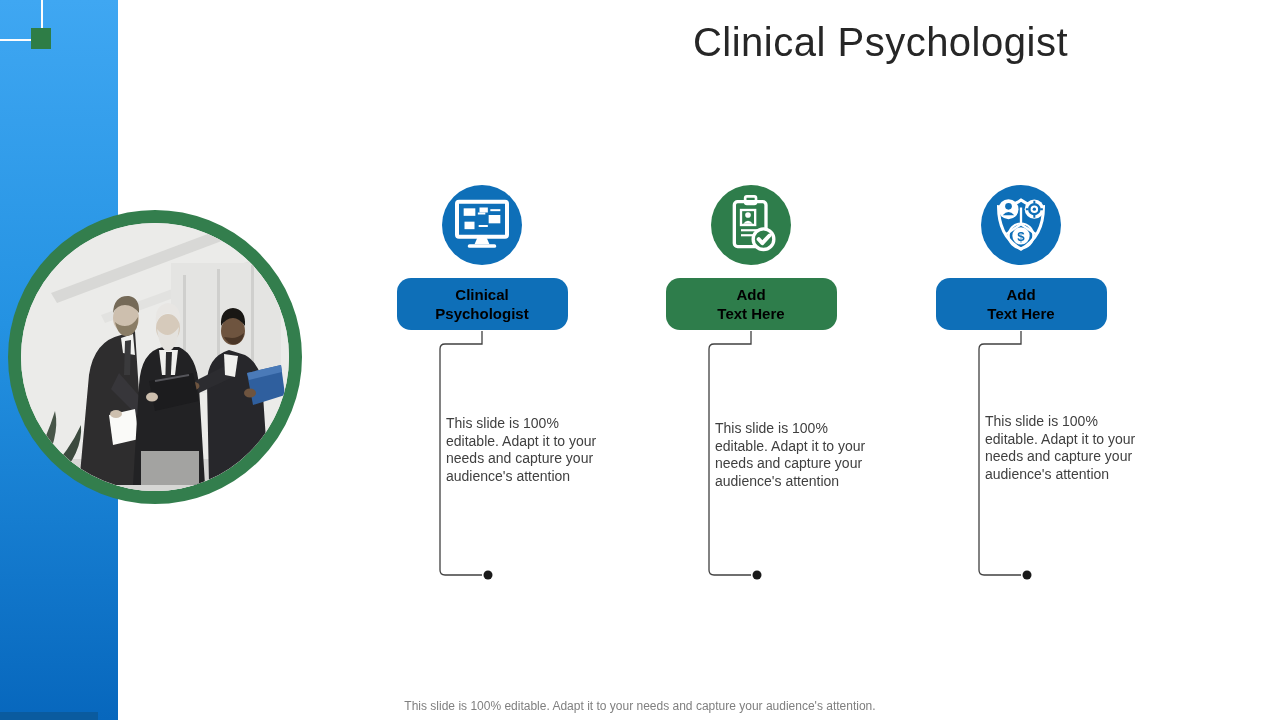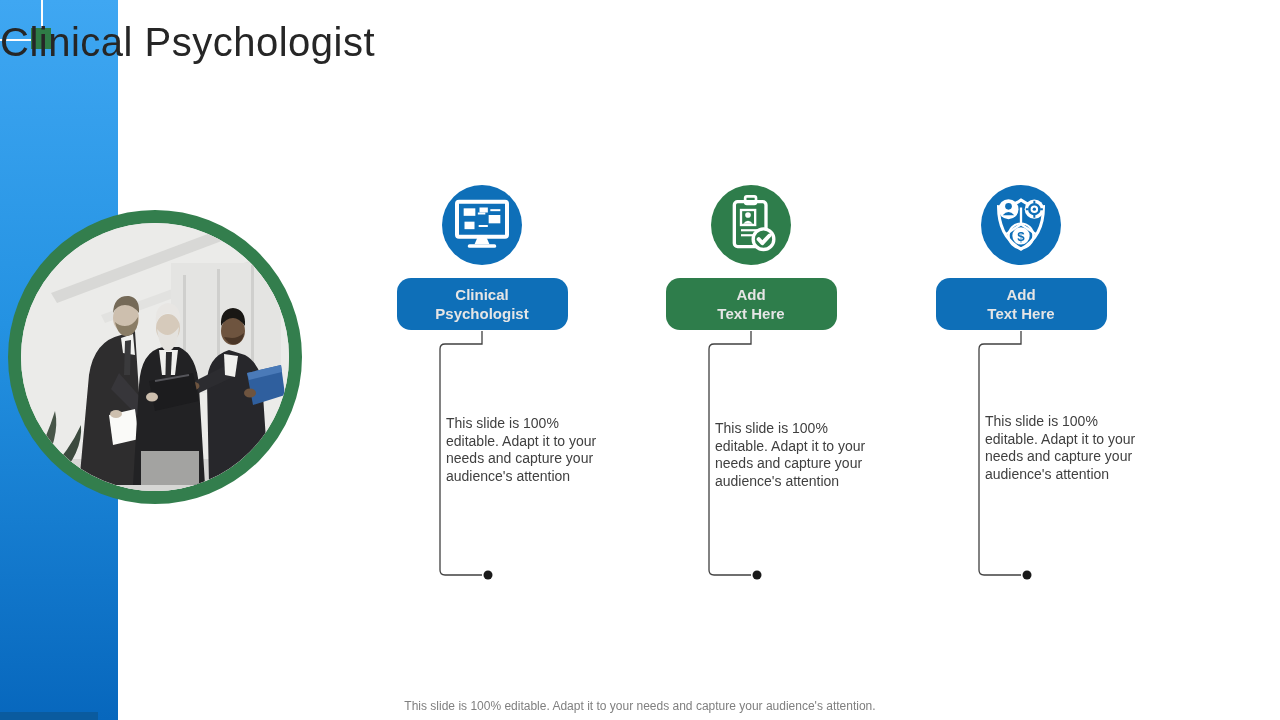--- a/index.html
+++ b/index.html
@@ -20,38 +20,38 @@
   .green-square{position:absolute;left:31px;top:28px;width:20px;height:21px;background:#2e7d46;}
   
   .photo-circle{
     position:absolute;left:8px;top:210px;width:268px;height:268px;
     border:13px solid #337e4d;border-radius:50%;overflow:hidden;background:#ebebe9;
   }
   .photo-circle svg{display:block;width:268px;height:268px;}
   
   .title{
     position:absolute;left:0;top:20px;width:1068px;margin:0;
-    text-align:left;font-size:40px;font-weight:400;color:#262626;letter-spacing:.5px;
+    text-align:right;font-size:40px;font-weight:400;color:#262626;letter-spacing:.5px;
   }
   .footer{
     position:absolute;left:0;top:699px;width:1280px;
     text-align:center;font-size:12px;color:#7f7f7f;
   }
   
   .column{position:absolute;top:185px;width:220px;height:420px;}
   .col-1{left:372px;} .col-2{left:641px;} .col-3{left:911px;}
   .icon-circle{
     width:80px;height:80px;border-radius:50%;margin:0 auto;
     display:flex;align-items:center;justify-content:center;
   }
   .bg-blue{background:#0e6fb8;} .bg-green{background:#2e7d4b;}
   .pill-button{
     width:171px;height:52px;margin:13px auto 0;border-radius:14px;
     display:flex;flex-direction:column;align-items:center;justify-content:center;
-    color:#e5e5e5;font-size:15px;font-weight:700;line-height:19px;cursor:pointer;
+    color:#000000;font-size:15px;font-weight:700;line-height:19px;cursor:pointer;
     text-align:center;border:none;
   }
   .connector{position:absolute;left:60px;top:145px;width:64px;height:254px;}
   .desc{
     position:absolute;left:74px;width:168px;margin:0;
     font-size:14px;line-height:17.5px;color:#3f3f3f;
   }
   .col-1 .desc{top:230px;} .col-2 .desc{top:235px;} .col-3 .desc{top:228px;}
 </style>
 </head>

